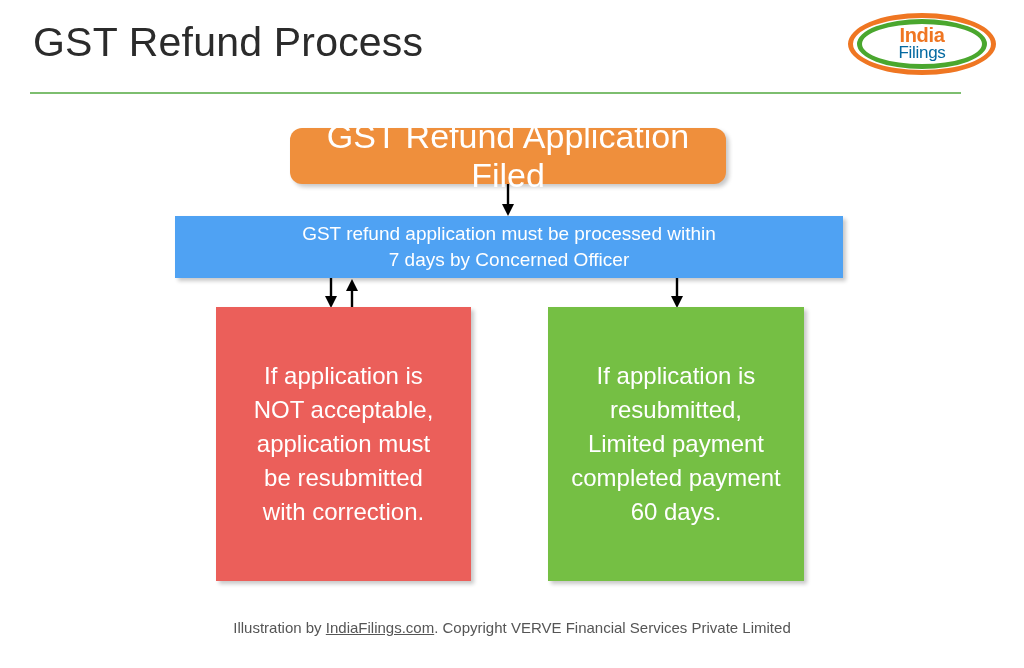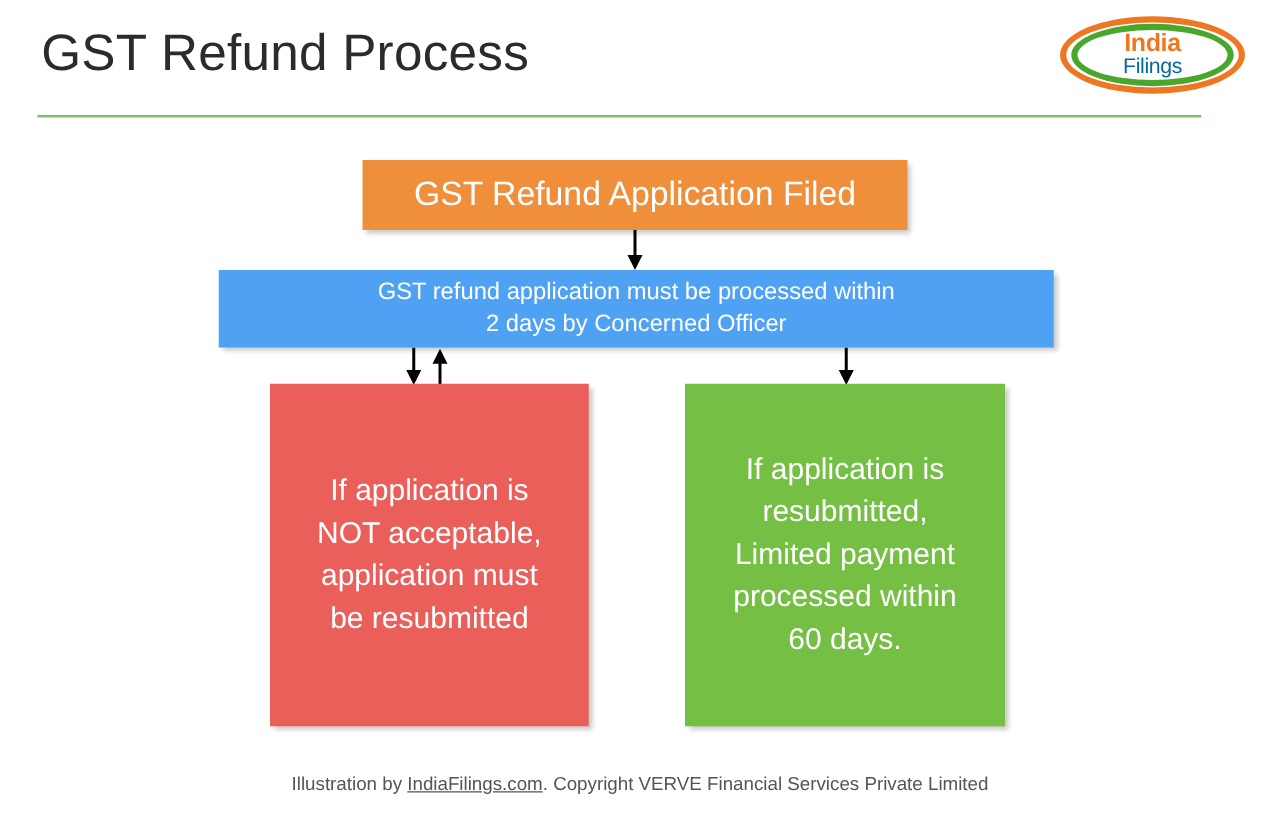--- a/index.html
+++ b/index.html
@@ -99,22 +99,23 @@
     text-align: center;
     color: #ffffff;
     box-shadow: 3px 3px 4px rgba(0,0,0,0.22);
   }
   #node-application-filed {
     left: 290px;
     top: 128px;
     width: 436px;
     height: 56px;
     background: #ef8f3c;
-    font-size: 27px;
+    font-size: 34px;
     line-height: 1.15;
+    border-radius: 12px;
   }
   #node-processing-window {
     left: 175px;
     top: 216px;
     width: 668px;
     height: 62px;
     background: #4fa2f3;
     font-size: 19px;
     line-height: 1.35;
   }
@@ -183,21 +184,21 @@
   </div>
 
   <svg class="arrow" id="arrow-filed-to-processing" style="left:499px; top:184px;" width="18" height="33" viewBox="0 0 18 33">
     <line x1="9" y1="0" x2="9" y2="22" stroke="#000000" stroke-width="2.4"></line>
     <polygon points="9,32 3,20 15,20" fill="#000000"></polygon>
   </svg>
 
   <div class="node" id="node-processing-window">
     <span class="node-label">
       <span>GST refund application must be processed within</span><br>
-      <span>2 days by Concerned Officer</span>
+      <span>7 days by Concerned Officer</span>
     </span>
   </div>
 
   <svg class="arrow" id="arrow-processing-to-not-acceptable" style="left:322px; top:278px;" width="18" height="31" viewBox="0 0 18 31">
     <line x1="9" y1="0" x2="9" y2="20" stroke="#000000" stroke-width="2.4"></line>
     <polygon points="9,30 3,18 15,18" fill="#000000"></polygon>
   </svg>
 
   <svg class="arrow" id="arrow-not-acceptable-to-processing" style="left:343px; top:278px;" width="18" height="31" viewBox="0 0 18 31">
     <line x1="9" y1="31" x2="9" y2="11" stroke="#000000" stroke-width="2.4"></line>
@@ -208,29 +209,30 @@
     <line x1="9" y1="0" x2="9" y2="20" stroke="#000000" stroke-width="2.4"></line>
     <polygon points="9,30 3,18 15,18" fill="#000000"></polygon>
   </svg>
 
   <div class="node" id="node-not-acceptable">
     <span class="node-label">
       <span>If application is</span><br>
       <span>NOT acceptable,</span><br>
       <span>application must</span><br>
       <span>be resubmitted</span><br>
+      <span>with correction.</span>
     </span>
   </div>
 
   <div class="node" id="node-acceptable">
     <span class="node-label">
       <span>If application is</span><br>
       <span>resubmitted,</span><br>
       <span>Limited payment</span><br>
-      <span>processed within</span><br>
+      <span>completed payment</span><br>
       <span>60 days.</span>
     </span>
   </div>
 
   <div id="footer-note">
     <span>Illustration by </span><span class="footer-link">IndiaFilings.com</span><span>. Copyright VERVE Financial Services Private Limited</span>
   </div>
 
 </div>
 

